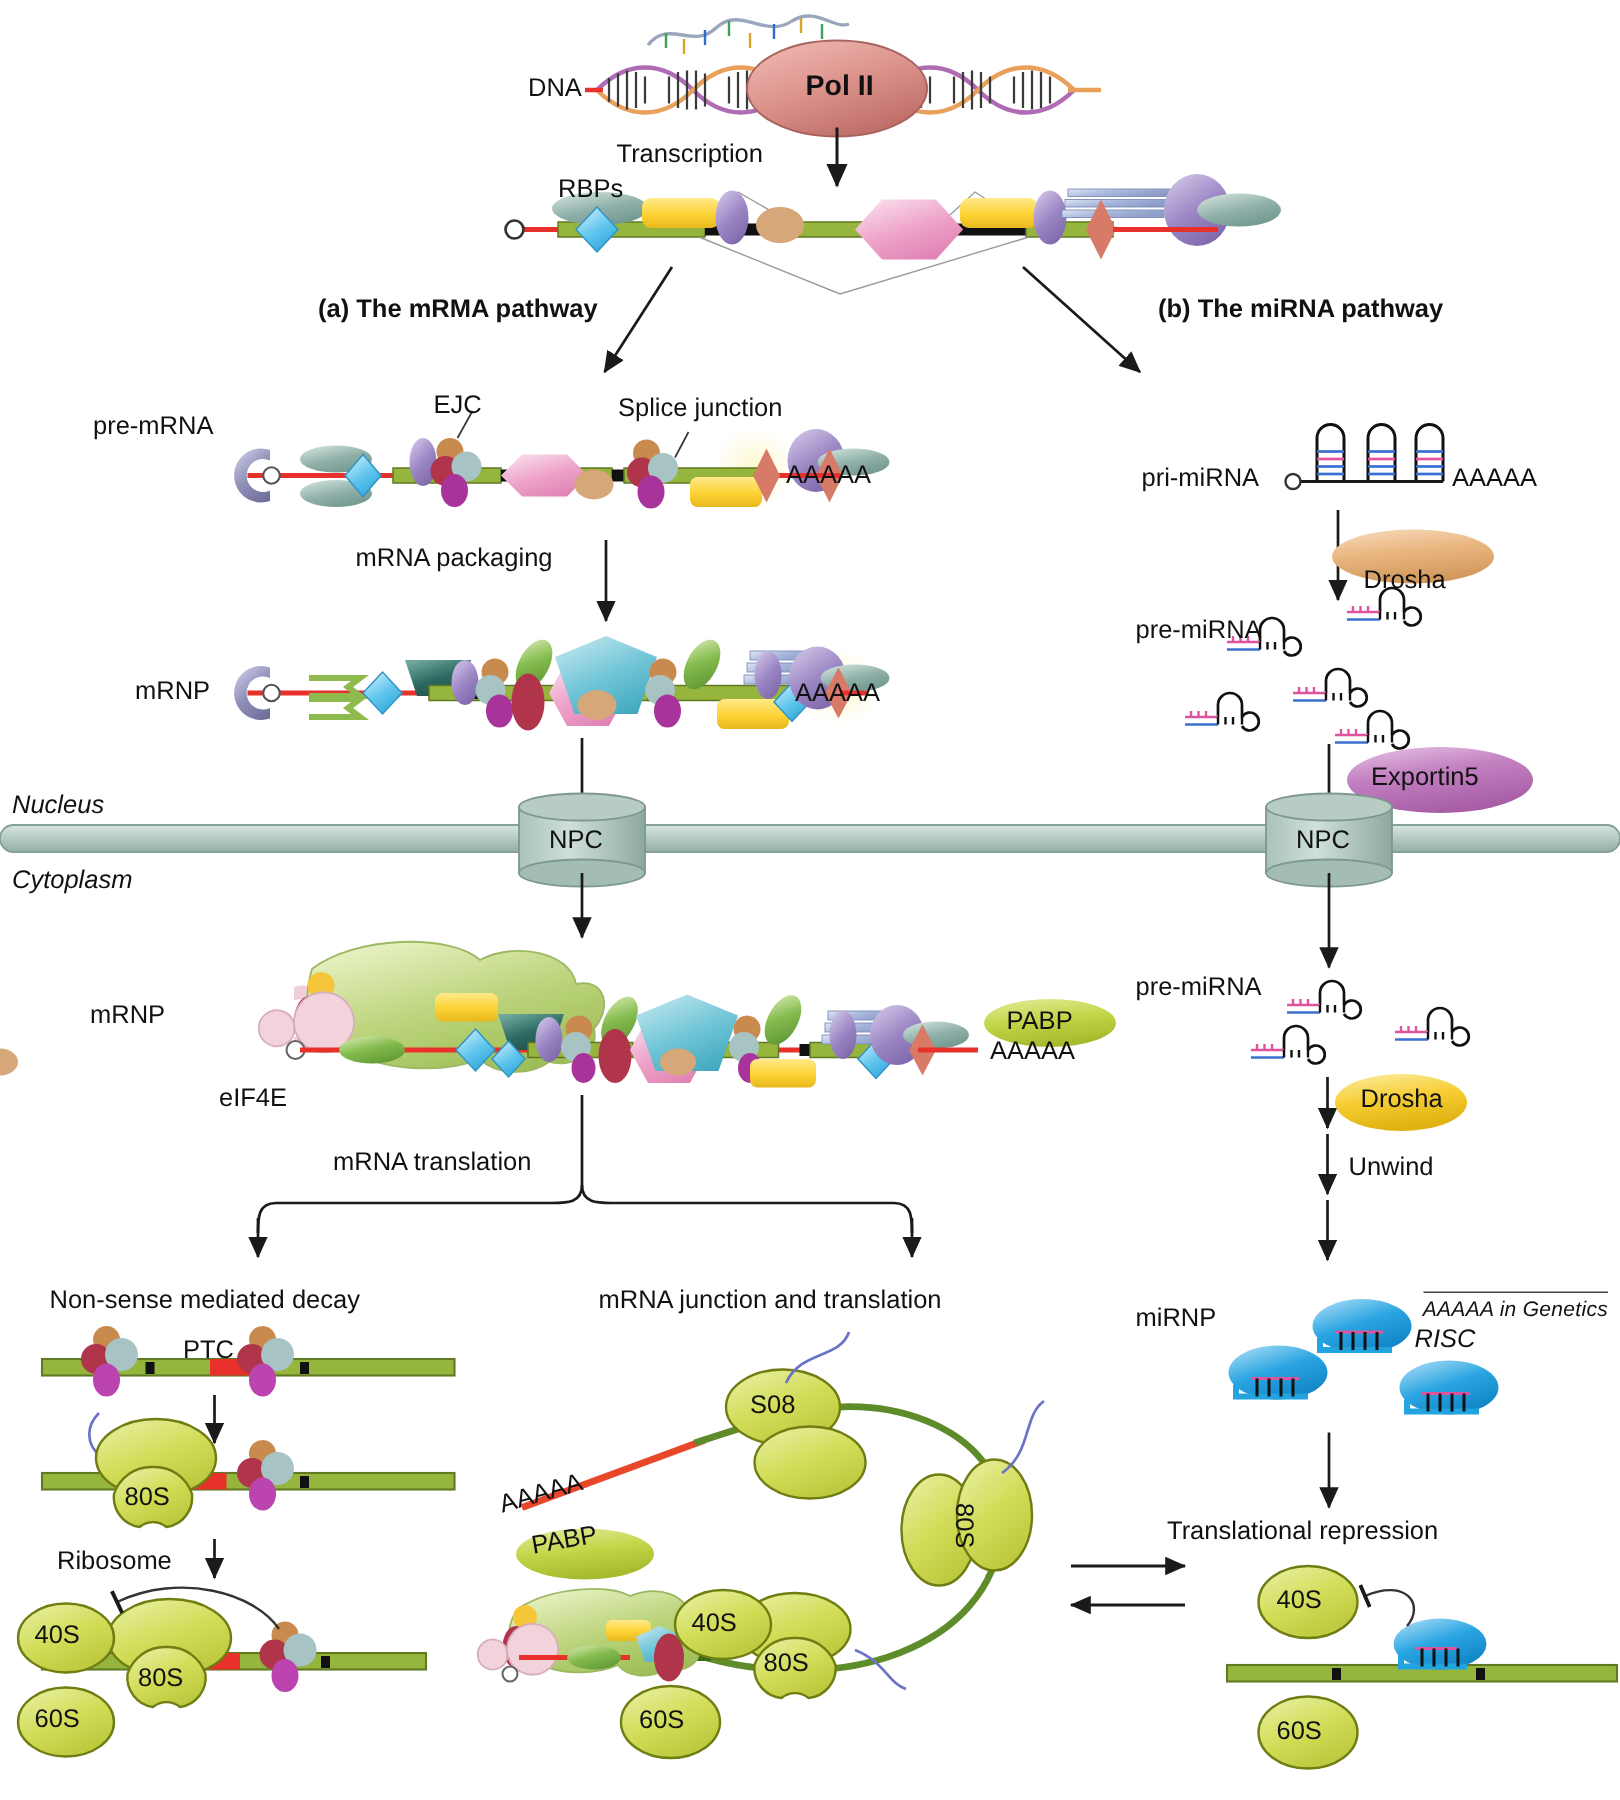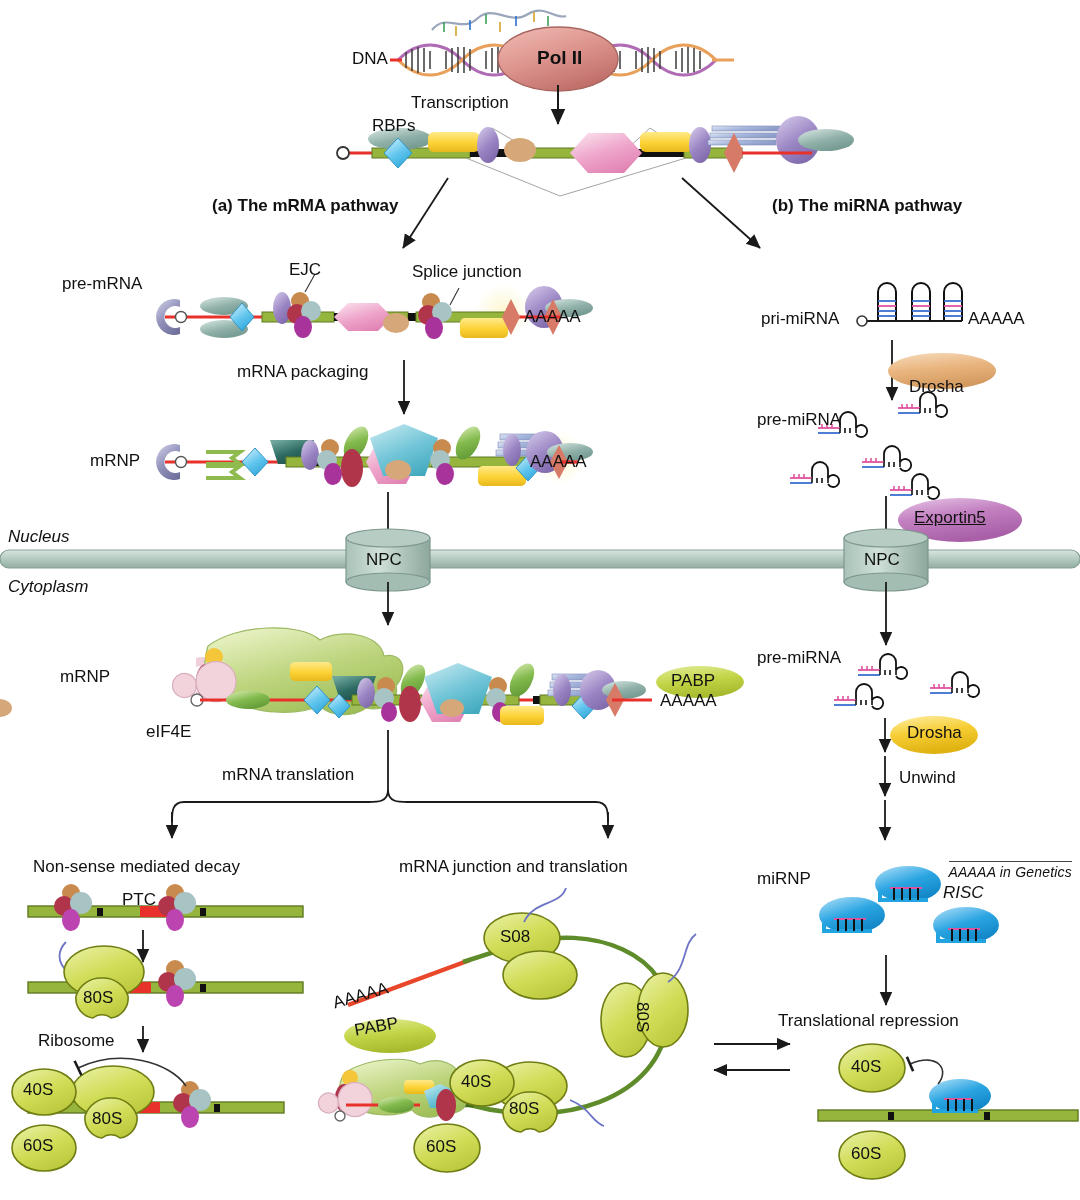--- a/index.html
+++ b/index.html
@@ -736,21 +736,21 @@
   <div class="lbl" style="left:509px;top:1100px;">80S</div>
   <div class="lbl" style="left:331px;top:995px;transform:rotate(-16deg);transform-origin:left top;">AAAAA</div>
   <div class="lbl" style="left:353px;top:1022px;transform:rotate(-10deg);transform-origin:left top;">PABP</div>
   <div class="lbl" style="left:461px;top:1073px;">40S</div>
   <div class="lbl" style="left:426px;top:1138px;">60S</div>
 
   <div class="lbl" style="left:761px;top:310px;">pri-miRNA</div>
   <div class="lbl" style="left:968px;top:310px;">AAAAA</div>
   <div class="lbl" style="left:909px;top:378px;">Drosha</div>
   <div class="lbl" style="left:757px;top:411px;">pre-miRNA</div>
-  <div class="lbl" style="left:914px;top:509px;text-decoration:underline;">Exportin5</div>
+  <div class="lbl" style="left:914px;top:509px;">Exportin5</div>
 
   <div class="lbl" style="left:757px;top:649px;">pre-miRNA</div>
   <div class="lbl" style="left:907px;top:724px;">Drosha</div>
   <div class="lbl" style="left:899px;top:769px;">Unwind</div>
   <div class="lbl" style="left:757px;top:870px;">miRNP</div>
   <div class="lbl" style="left:943px;top:884px;font-style:italic;">RISC</div>
   <div class="lbl" style="left:778px;top:1012px;">Translational repression</div>
   <div class="lbl" style="left:851px;top:1058px;">40S</div>
   <div class="lbl" style="left:851px;top:1145px;">60S</div>
 

